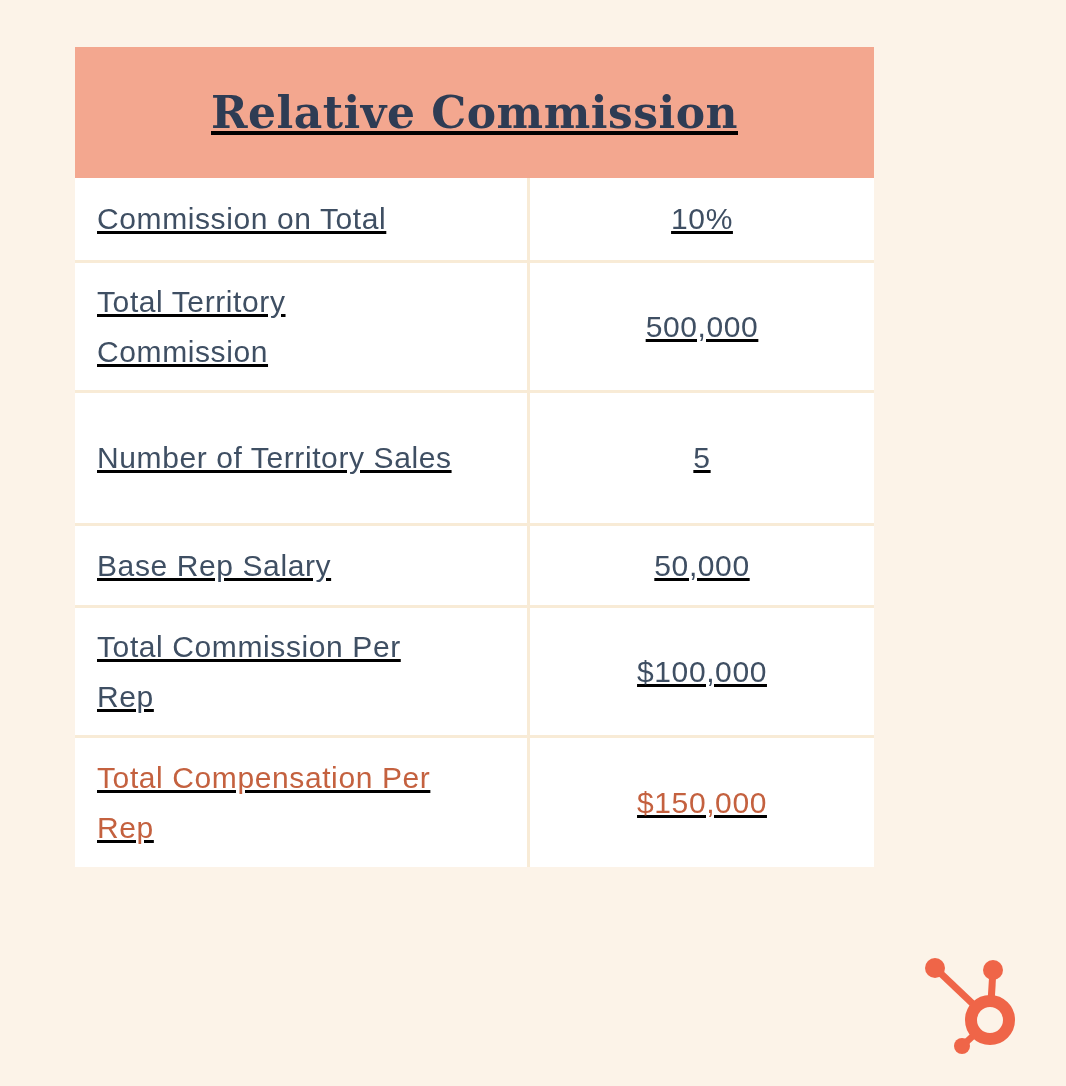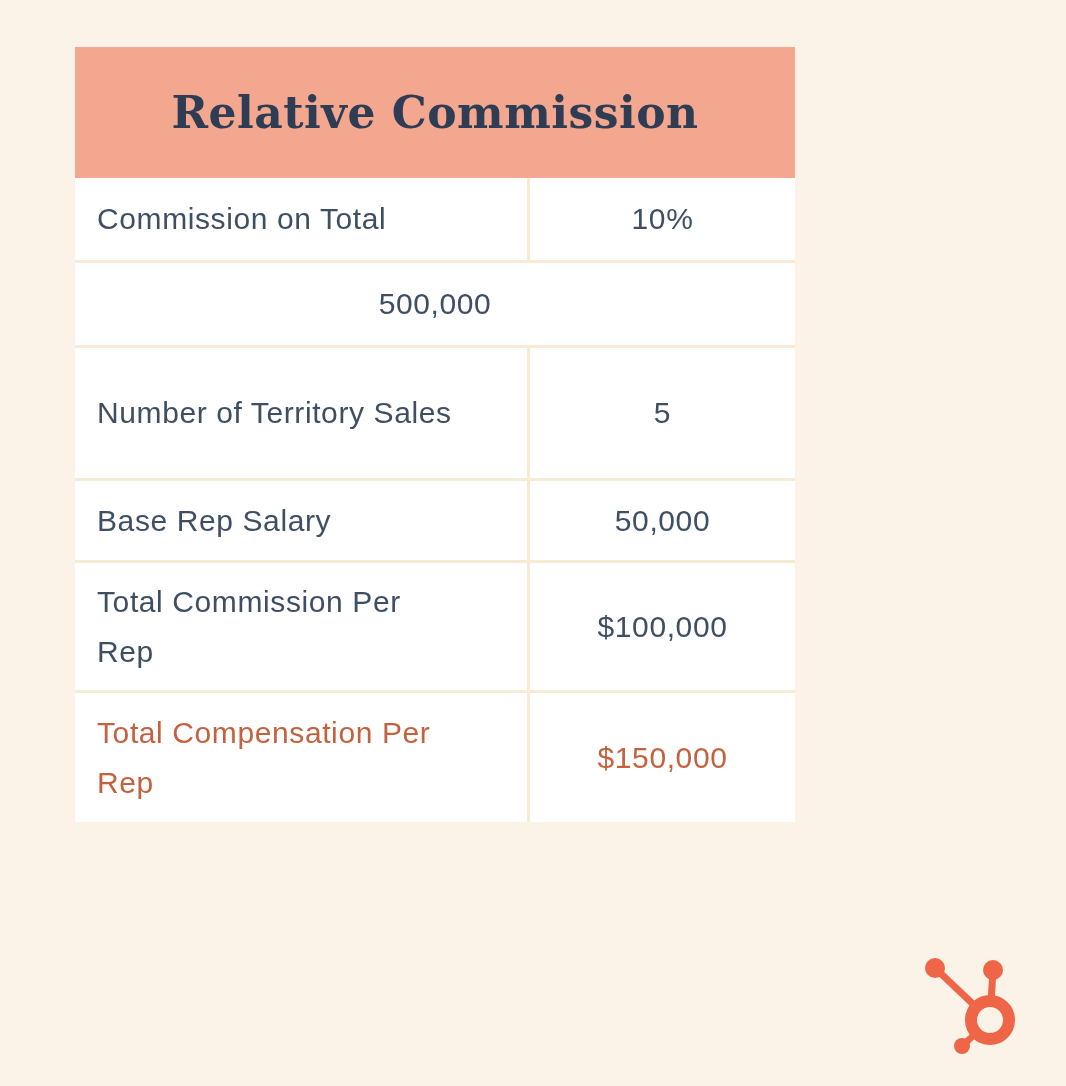--- a/index.html
+++ b/index.html
@@ -19,21 +19,22 @@
     width: 1066px;
     height: 1086px;
     background: var(--page_bg);
     font-family: "Liberation Sans", sans-serif;
     overflow: hidden;
   }
   .card {
     position: absolute;
     left: 75px;
     top: 47px;
-    width: 720px;
+    width: 799px;
+    text-decoration: underline;
   }
   .card-header {
     height: 131px;
     background: var(--header_bg);
     display: flex;
     align-items: center;
     justify-content: center;
   }
   .card-title {
     font-family: "DejaVu Serif", serif;
@@ -100,20 +101,22 @@
 
     <div class="table">
 
 
       <div class="row">
         <div class="cell label">Commission on Total</div>
         <div class="cell value">10%</div>
       </div>
 
       <div class="row">
+        <div class="cell label">Total Territory
+Commission</div>
         <div class="cell value">500,000</div>
       </div>
 
       <div class="row">
         <div class="cell label">Number of Territory Sales</div>
         <div class="cell value">5</div>
       </div>
 
       <div class="row">
         <div class="cell label">Base Rep Salary</div>

